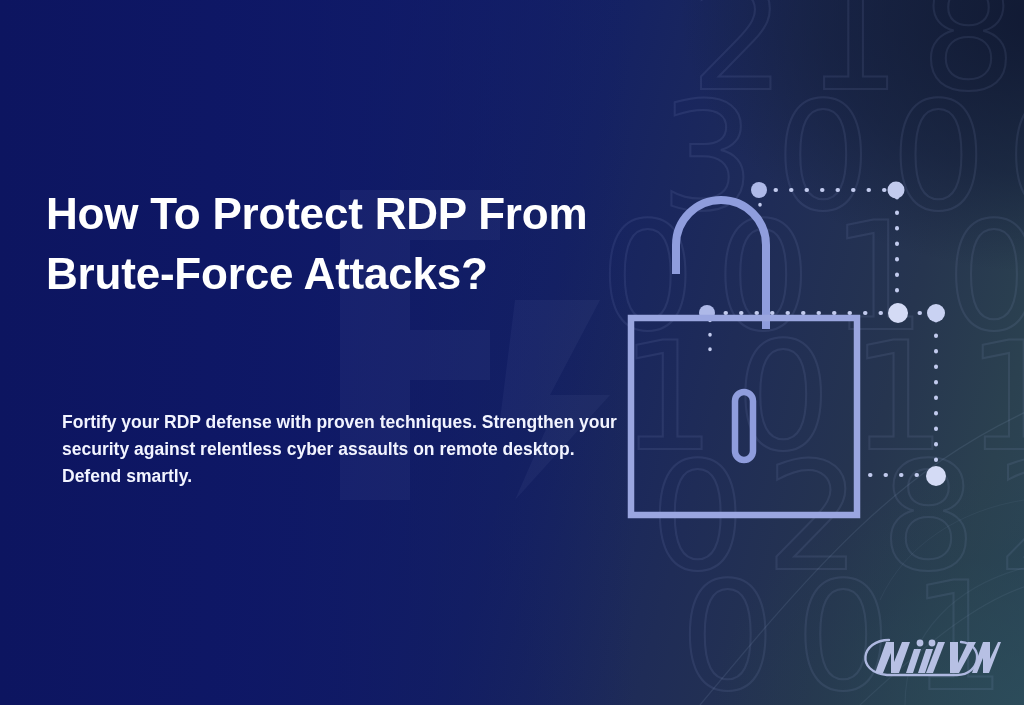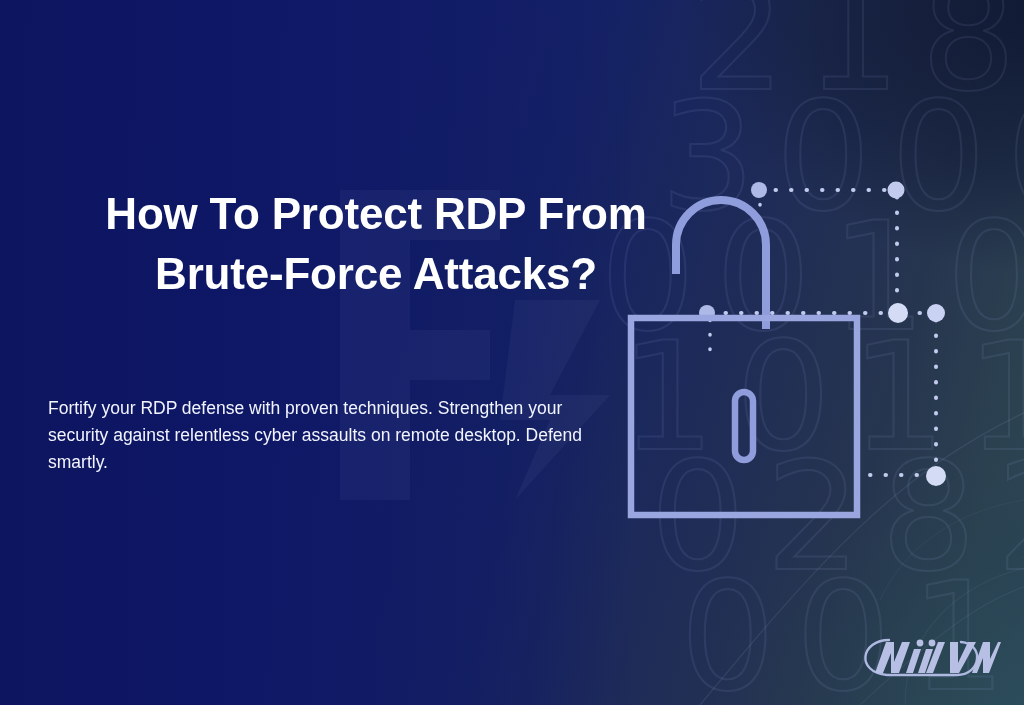--- a/index.html
+++ b/index.html
@@ -100,31 +100,30 @@
     position: absolute;
     left: 46px;
     top: 184px;
     width: 660px;
     margin: 0;
     color: #ffffff;
     font-size: 44px;
     font-weight: 700;
     line-height: 1.36;
     letter-spacing: -0.2px;
-    text-align: center;
   }
   .subcopy {
     position: absolute;
     left: 46px;
     top: 393px;
     width: 560px;
-    margin: 2px;
+    margin: 16px;
     color: #f2f4ff;
     font-size: 17.5px;
-    font-weight: 400;
+    font-weight: 700;
     line-height: 27px;
   }
 
   
   .graphic {
     position: absolute;
     left: 600px;
     top: 165px;
     width: 400px;
     height: 370px;

